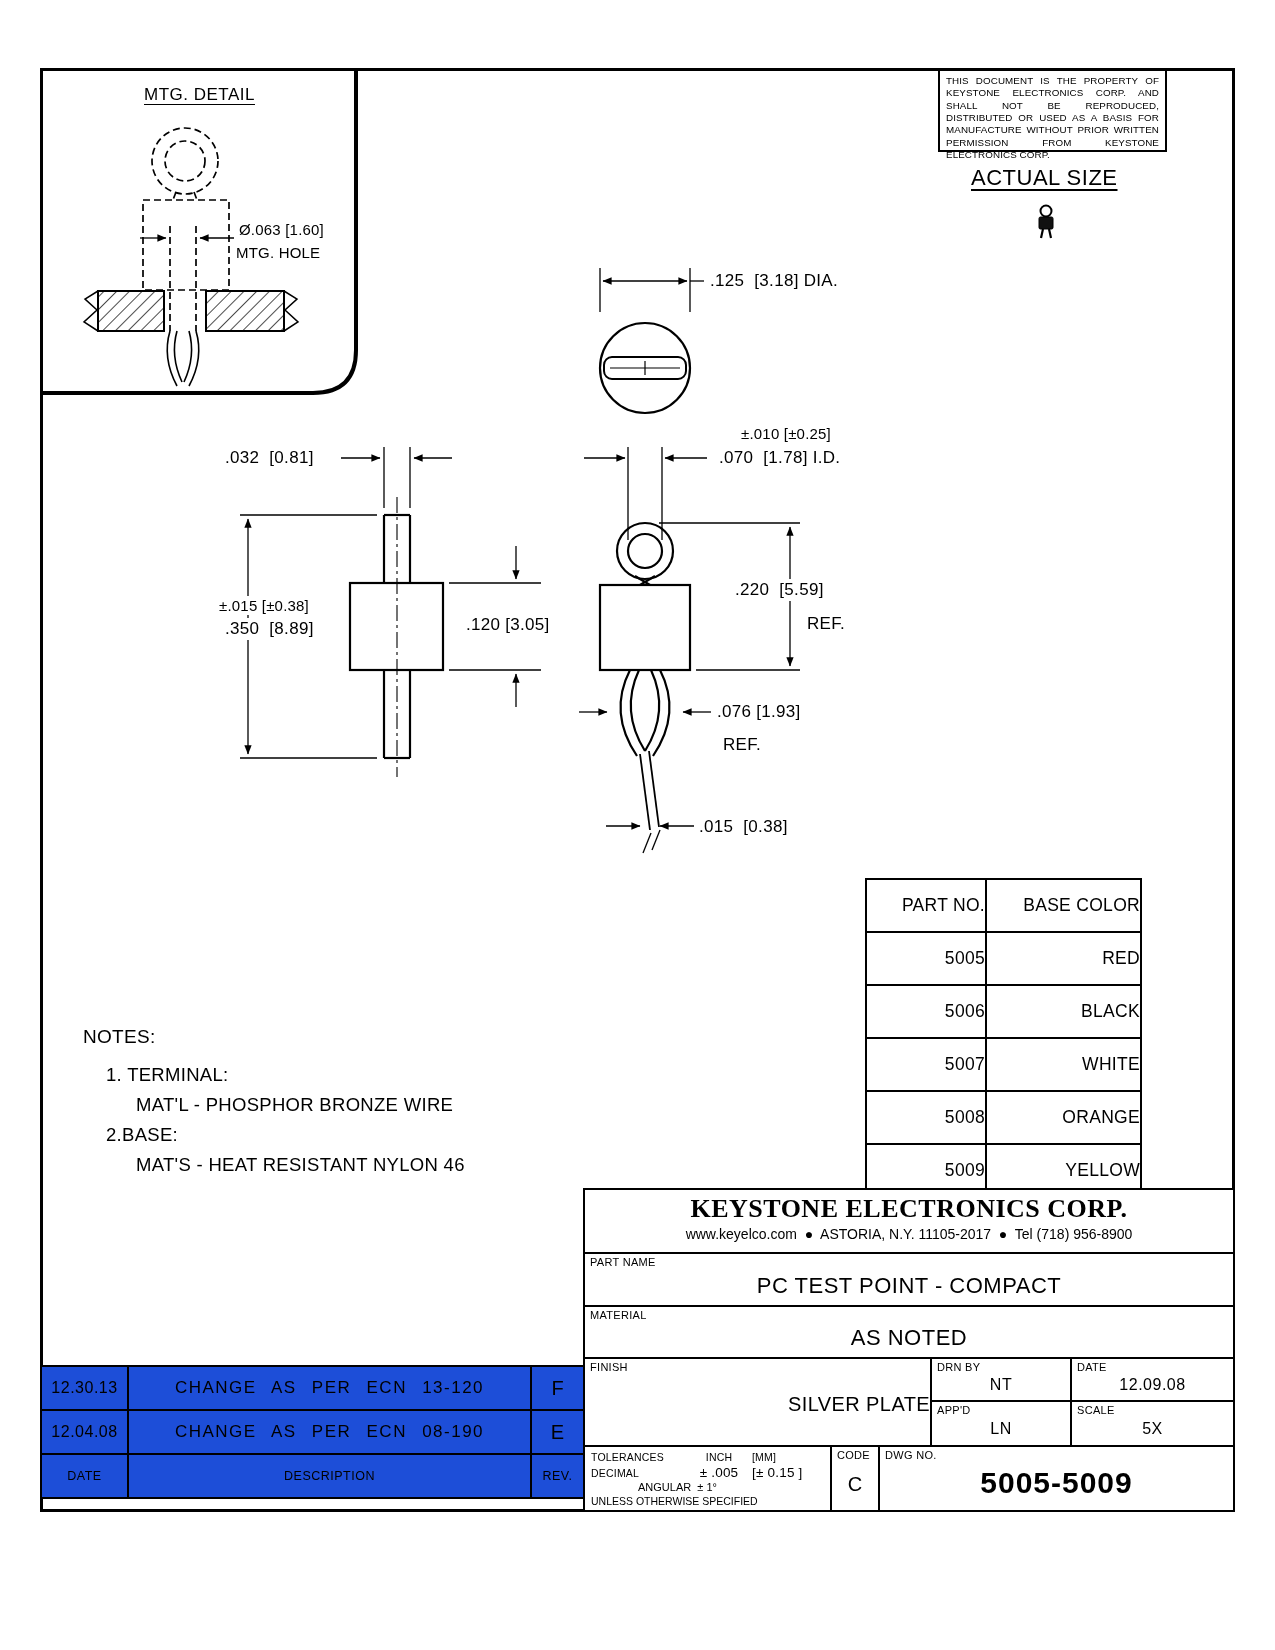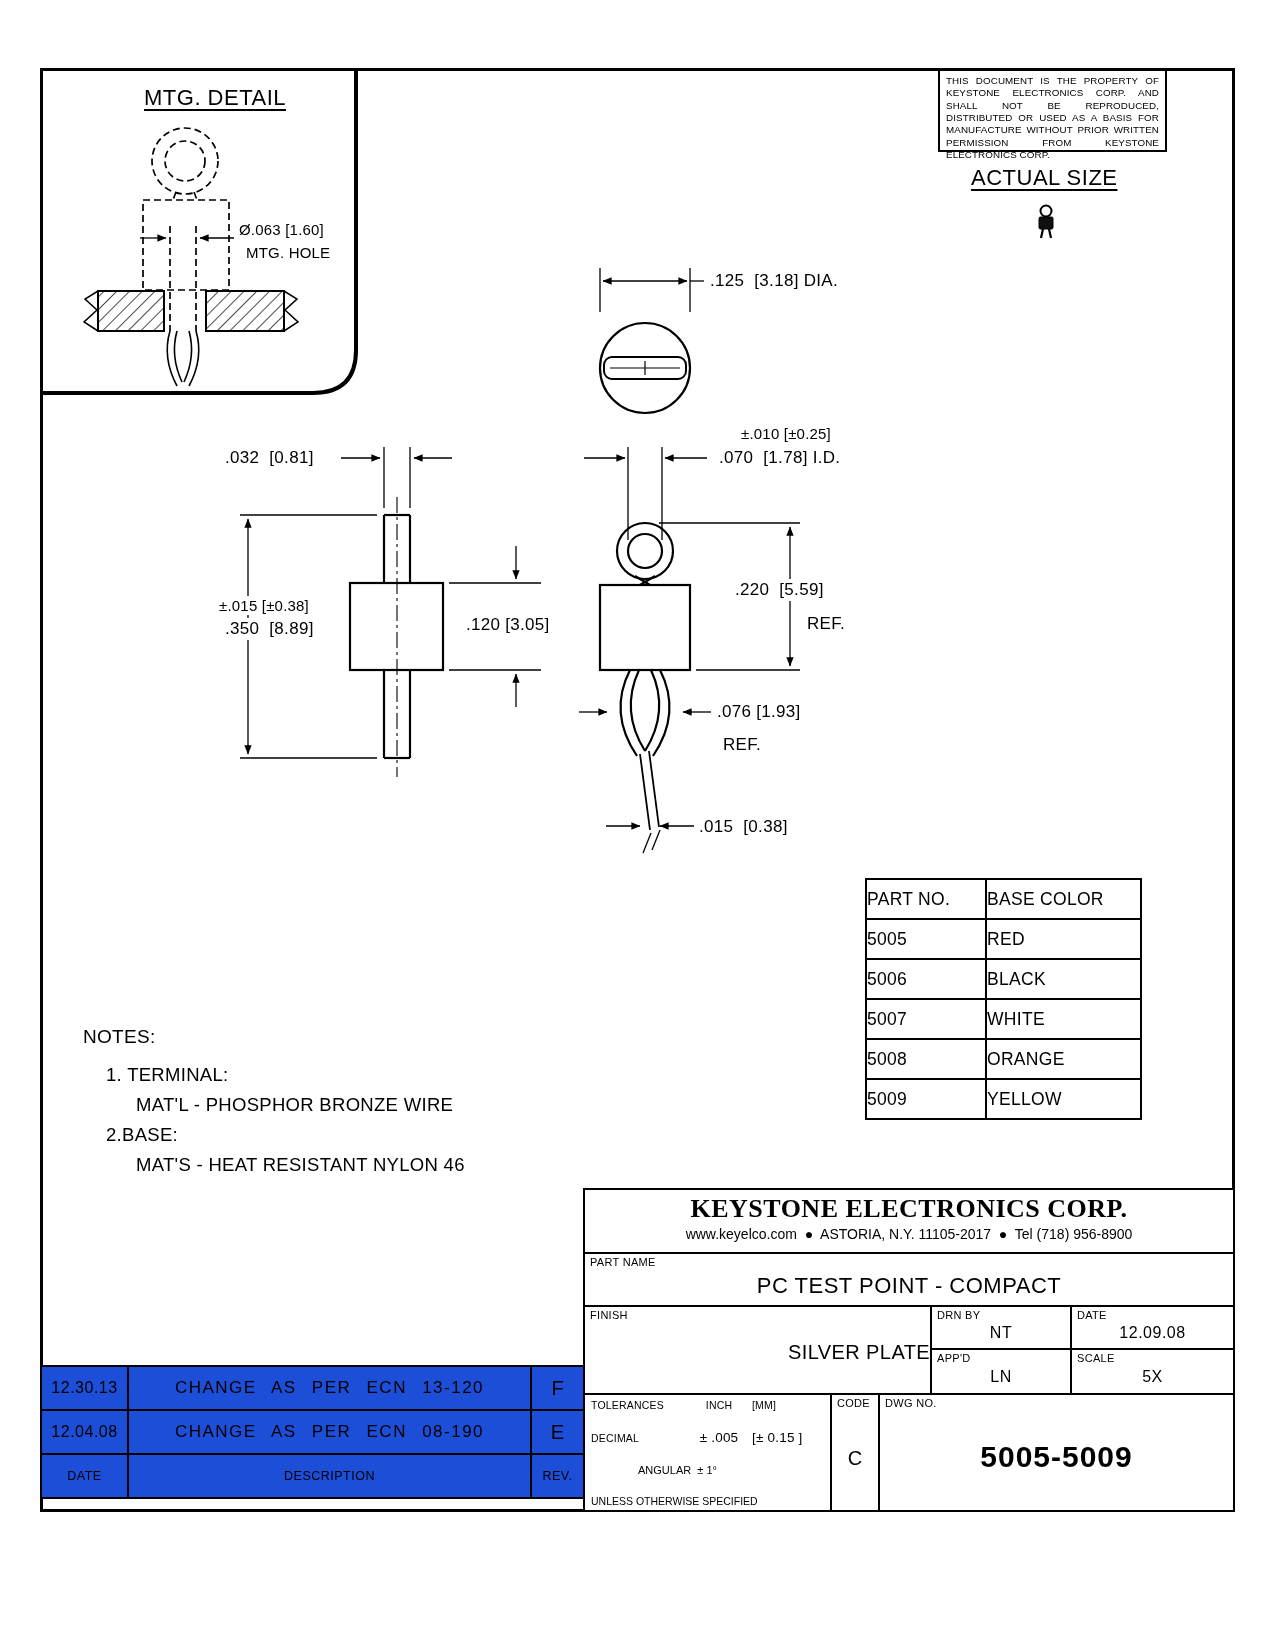--- a/index.html
+++ b/index.html
@@ -23,21 +23,21 @@
     border:3px solid #000; pointer-events:none;
   }
   .notice {
     position:absolute; left:938px; top:68px; width:229px; height:84px;
     border:2px solid #000; padding:5px 6px 4px;
     font-size:9.8px; line-height:1.26; letter-spacing:0.1px; text-align:justify;
   }
   
   .parts { position:absolute; left:865px; top:878px; border-collapse:collapse; table-layout:fixed; background:#fff; }
   .parts th, .parts td {
-    border:2.5px solid #000; height:40px; text-align:left; vertical-align:middle;
+    border:2.5px solid #000; height:53px; text-align:right; vertical-align:middle;
     font-size:17.5px; font-weight:normal; letter-spacing:0.3px;
   }
   
   .revtable { position:absolute; left:40px; top:1365px; border-collapse:collapse; table-layout:fixed; background:#1d4ed8; }
   .revtable td { border:2.5px solid #000; height:44px; text-align:center; vertical-align:middle; }
   .rv-date { font-size:16px; letter-spacing:0.5px; }
   .rv-desc { font-size:17px; letter-spacing:1.5px; word-spacing:9px; }
   .rv-rev  { font-size:20px; }
   .rv-h    { font-size:12.5px; letter-spacing:0.5px; }
   
@@ -192,30 +192,30 @@
     <g>
       <circle cx="1046" cy="211" r="5.5" fill="none" stroke="#000" stroke-width="2"></circle>
       <rect x="1039" y="217" width="14" height="12" rx="1.5" fill="#111" stroke="#000"></rect>
       <line x1="1043" y1="229" x2="1041" y2="238" stroke="#000" stroke-width="2.2"></line>
       <line x1="1049" y1="229" x2="1051" y2="238" stroke="#000" stroke-width="2.2"></line>
     </g>
   </svg>
 
   <div class="frame"></div>
 
-  <div class="t uline" style="left:144px; top:85px; font-size:22px; letter-spacing:0.5px;">MTG. DETAIL</div>
+  <div class="t uline" style="left:144px; top:85px; font-size:17px; letter-spacing:0.5px;">MTG. DETAIL</div>
 
   <div class="notice">
     <span>THIS DOCUMENT IS THE PROPERTY OF KEYSTONE ELECTRONICS CORP. AND SHALL NOT BE REPRODUCED, DISTRIBUTED OR USED AS A BASIS FOR MANUFACTURE WITHOUT PRIOR WRITTEN PERMISSION FROM KEYSTONE ELECTRONICS CORP.</span>
   </div>
 
   <div class="t uline" style="left:971px; top:165px; font-size:22px; letter-spacing:0.5px;">ACTUAL SIZE</div>
 
   <div class="t dim-sm" style="left:239px; top:221px;">Ø.063 [1.60]</div>
-  <div class="t dim-sm" style="left:246px; top:244px;">MTG. HOLE</div>
+  <div class="t dim-sm" style="left:236px; top:244px;">MTG. HOLE</div>
 
   <div class="t dim" style="left:710px; top:271px;">.125  [3.18] DIA.</div>
 
   <div class="t dim-sm" style="left:741px; top:425px;">±.010 [±0.25]</div>
   <div class="t dim" style="left:719px; top:448px;">.070  [1.78] I.D.</div>
 
   <div class="t dim" style="left:225px; top:448px;">.032  [0.81]</div>
 
   <div class="t dim-sm mask" style="left:216px; top:596px;">±.015 [±0.38]</div>
   <div class="t dim mask" style="left:222px; top:618px;">.350  [8.89]</div>
@@ -270,20 +270,24 @@
   <div class="note-line" style="left:136px; top:1154px;">MAT'S - HEAT RESISTANT NYLON 46</div>
 
   <div class="titleblock abs" style="left:583px; top:1188px; width:652px; height:324px;">
     <div class="tb-header">
       <div class="tb-company">KEYSTONE ELECTRONICS CORP.</div>
       <div class="tb-contact">www.keyelco.com  ●  ASTORIA, N.Y. 11105-2017  ●  Tel (718) 956-8900</div>
     </div>
     <div class="tb-section tb-partname">
       <span class="cell-label">PART NAME</span>
       <div style="font-size:22px; padding-top:12px; letter-spacing:0.5px;">PC TEST POINT - COMPACT</div>
+    </div>
+    <div class="tb-section tb-material">
+      <span class="cell-label">MATERIAL</span>
+      <div style="font-size:22px; padding-top:12px; letter-spacing:0.5px;">AS NOTED</div>
     </div>
     <div class="tb-finishrow">
       <div class="tb-finish">
         <span class="cell-label">FINISH</span>
         <div style="font-size:20px; padding-top:4px; letter-spacing:0.4px;">SILVER PLATE</div>
       </div>
       <div class="tb-sign">
         <div class="sg-cell sg-r sg-b">
           <span class="cell-label">DRN BY</span>
           <div class="sg-value">NT</div>

